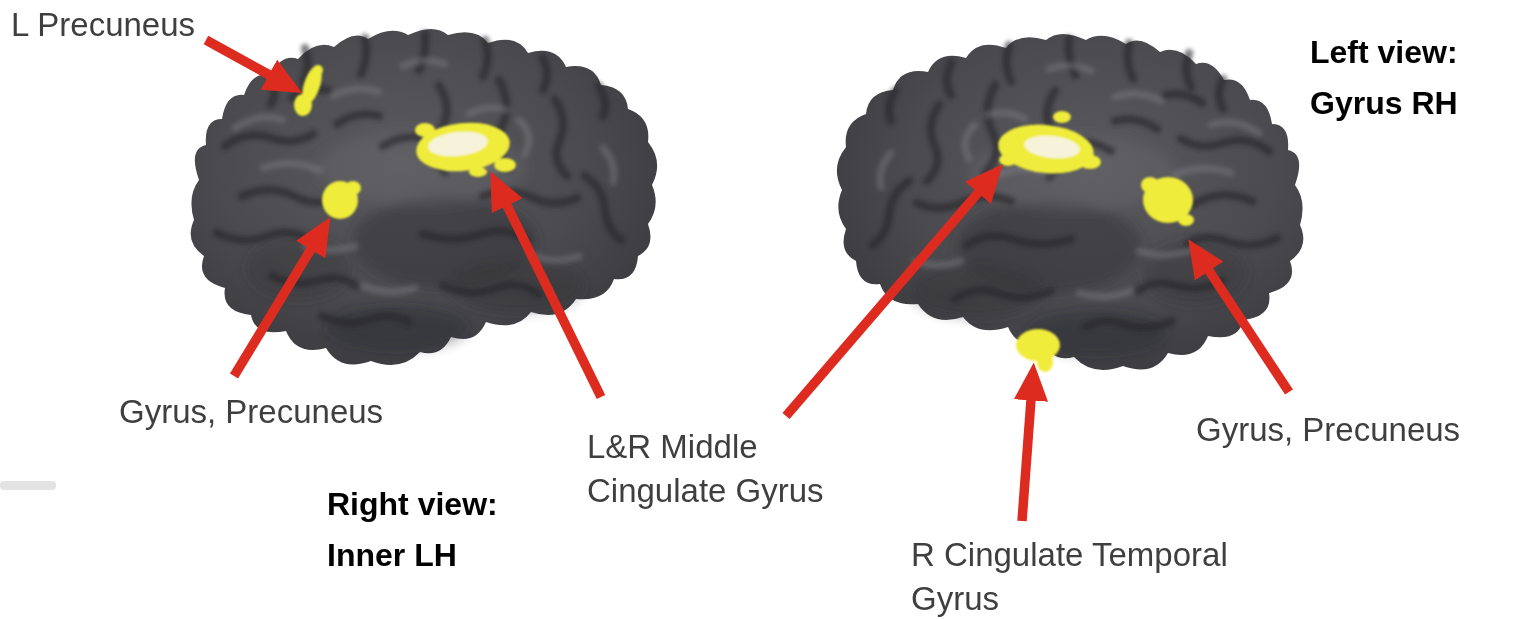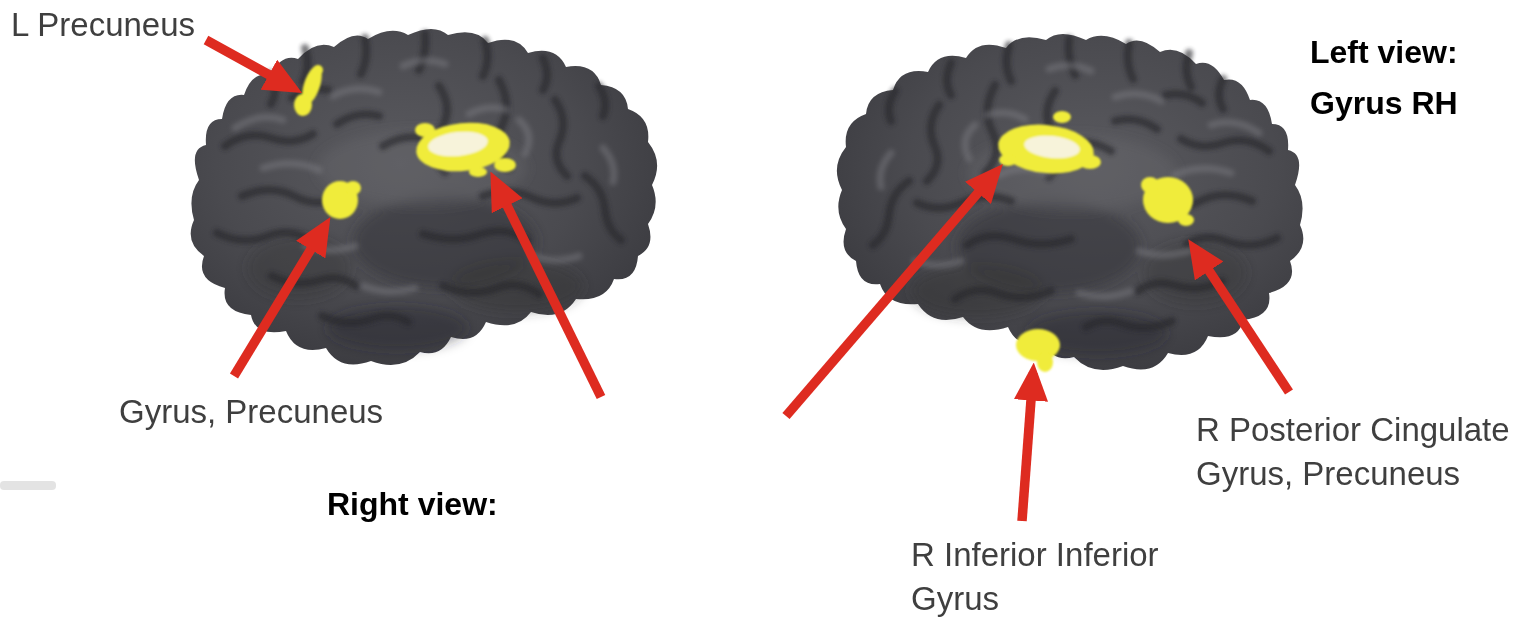--- a/index.html
+++ b/index.html
@@ -174,27 +174,31 @@
   </svg>
 
   <div class="label" style="left:11px;top:3px">
     <span class="ln">L Precuneus</span>
   </div>
   <div class="label" style="left:119px;top:390px">
     <span class="ln">Gyrus, Precuneus</span>
   </div>
   <div class="label caption" style="left:327px;top:479px">
     <span class="ln">Right view:</span>
+    <span class="ln">Inner LH</span>
+  </div>
+  <div class="label" style="left:587px;top:425px">
+    <span class="ln">L&amp;R Middle</span>
+    <span class="ln">Cingulate Gyrus</span>
   </div>
   <div class="label" style="left:911px;top:533px">
-    <span class="ln">R Inferior Inferior</span>
+    <span class="ln">R Cingulate Temporal</span>
     <span class="ln">Gyrus</span>
   </div>
   <div class="label" style="left:1196px;top:408px">
-    <span class="ln">R Posterior Cingulate</span>
     <span class="ln">Gyrus, Precuneus</span>
   </div>
   <div class="label caption" style="left:1310px;top:27px">
     <span class="ln">Left view:</span>
     <span class="ln">Gyrus RH</span>
   </div>
 
   <div class="artifact"></div>
 </div>
 

